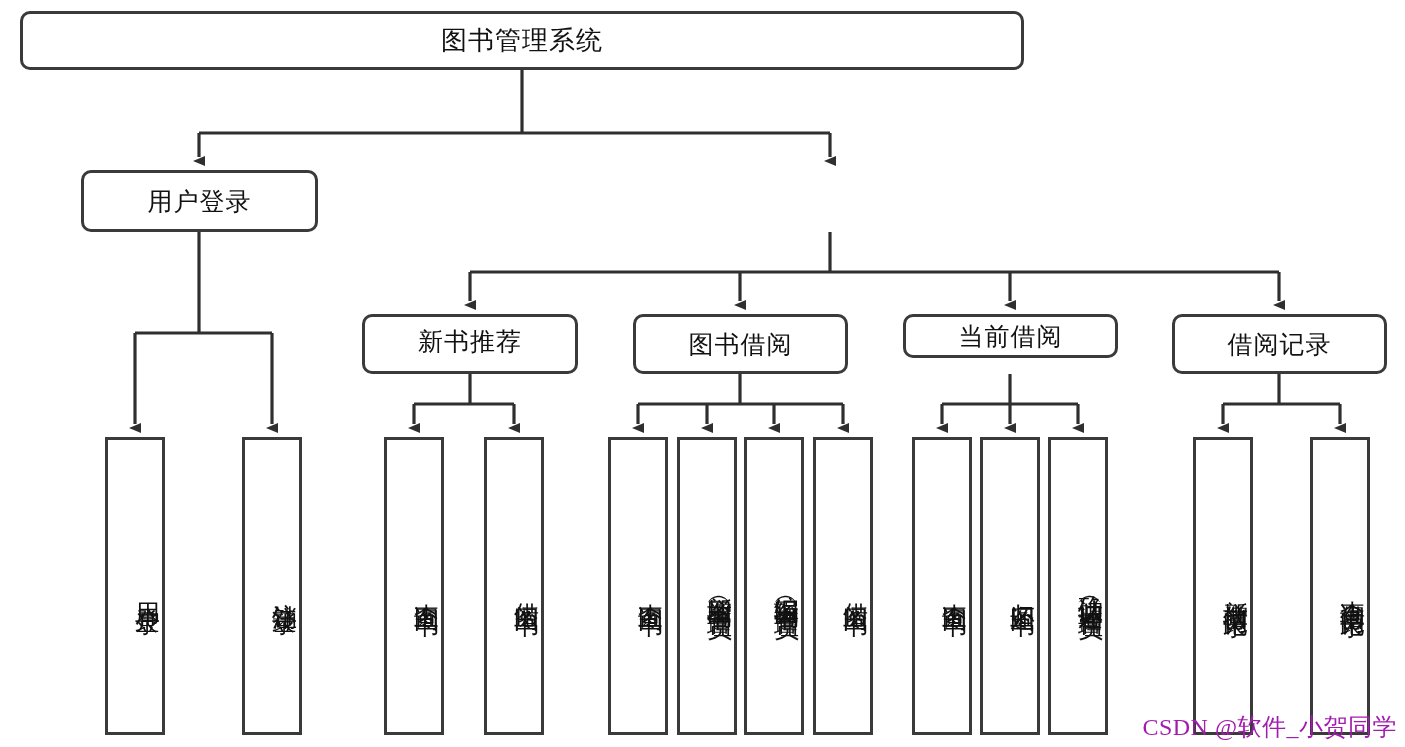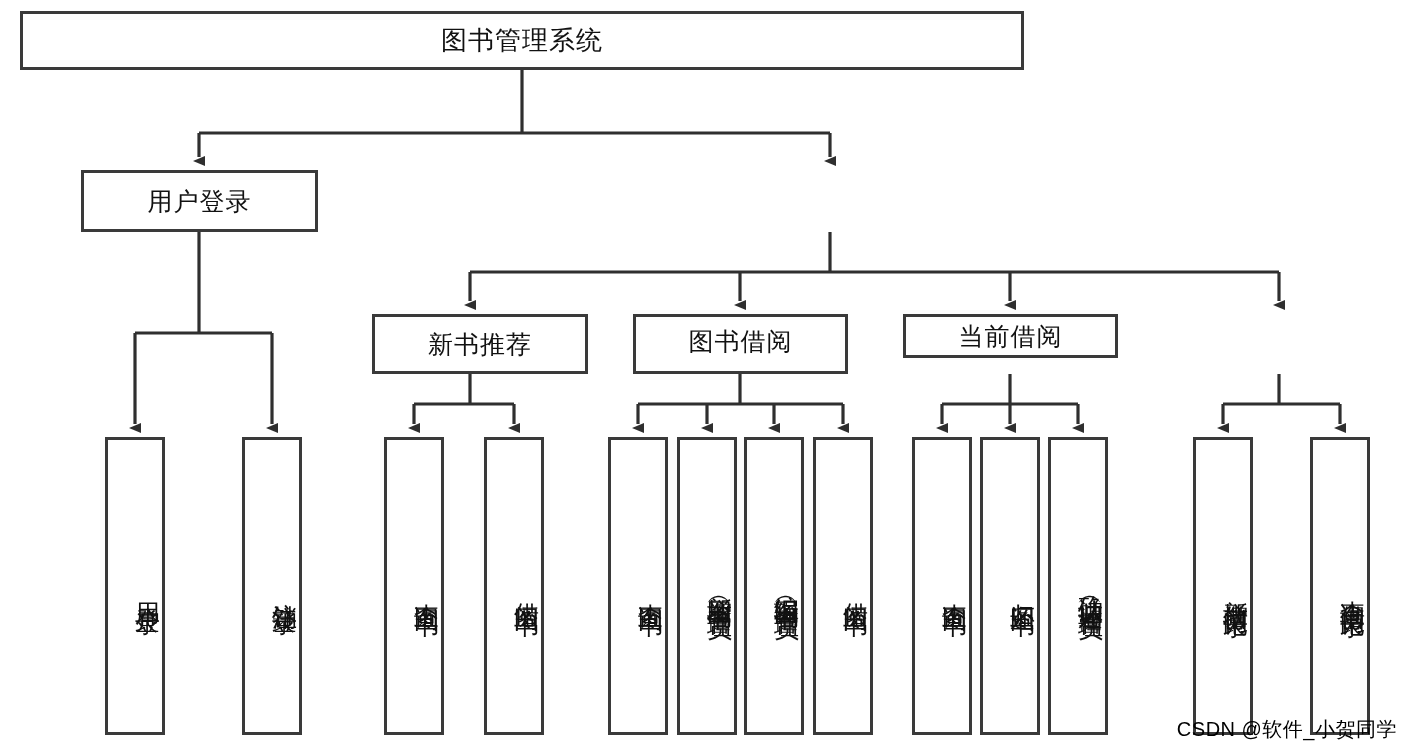--- a/index.html
+++ b/index.html
@@ -35,20 +35,21 @@
     display: flex;
     align-items: center;
     justify-content: center;
     text-align: center;
     color: #111111;
     line-height: 1.12;
   }
   .node.horiz {
     font-size: 25px;
     letter-spacing: 1px;
+    border-radius: 10px;
   }
   .node.root {
     font-size: 26px;
   }
   .node.vert {
     writing-mode: vertical-rl;
     text-orientation: upright;
     font-size: 25px;
     align-items: flex-start;
     justify-content: center;
@@ -58,24 +59,25 @@
   .node.vert .label {
     writing-mode: vertical-rl;
     text-orientation: upright;
     display: block;
     letter-spacing: 3px;
   }
   .watermark {
     position: absolute;
     right: 8px;
     bottom: 4px;
-    font-size: 20px;
-    color: #000000;
+    font-size: 24px;
+    color: #a21caf;
     white-space: nowrap;
     letter-spacing: 0.5px;
+    font-family: Liberation Serif, serif;
   }
 </style>
 </head>
 <body>
 
 <div id="diagram-root">
 
   <svg class="connectors" viewBox="0 0 1405 747" xmlns="http://www.w3.org/2000/svg">
     <defs>
       <marker id="arrow" markerWidth="10" markerHeight="12" refX="1" refY="6" orient="auto" markerUnits="userSpaceOnUse">
@@ -127,29 +129,32 @@
   </svg>
 
   <div class="node horiz root" style="left:20px; top:11px; width:1004px; height:59px;">
     <span class="label">图书管理系统</span>
   </div>
 
   <div class="node horiz" style="left:81px; top:170px; width:237px; height:62px;">
     <span class="label">用户登录</span>
   </div>
 
-  <div class="node horiz" style="left:372px; top:314px; width:216px; height:60px;">
+  <div class="node horiz" style="left:362px; top:314px; width:216px; height:60px;font-family:Liberation Mono, monospace;">
     <span class="label">新书推荐</span>
   </div>
-  <div class="node horiz" style="left:633px; top:314px; width:215px; height:60px;font-family:Liberation Mono, monospace;">
+  <div class="node horiz" style="left:633px; top:314px; width:215px; height:60px;">
     <span class="label">图书借阅</span>
   </div>
   <div class="node horiz" style="left:903px; top:314px; width:215px; height:44px;">
     <span class="label">当前借阅</span>
   </div>
+  <div class="node horiz" style="left:1172px; top:314px; width:215px; height:60px;">
+    <span class="label">借阅记录</span>
+  </div>
 
   <div class="node vert" style="left:105px; top:437px; width:60px; height:298px;">
     <span class="label">用户登录</span>
   </div>
   <div class="node vert" style="left:242px; top:437px; width:60px; height:298px;">
     <span class="label">注销登录</span>
   </div>
 
   <div class="node vert" style="left:384px; top:437px; width:60px; height:298px;">
     <span class="label">查询图书</span>

